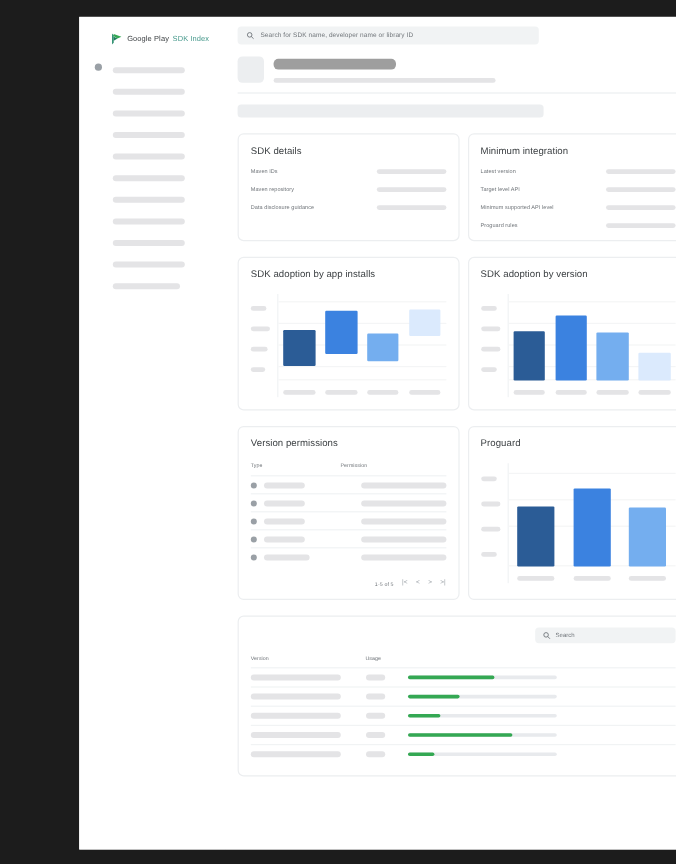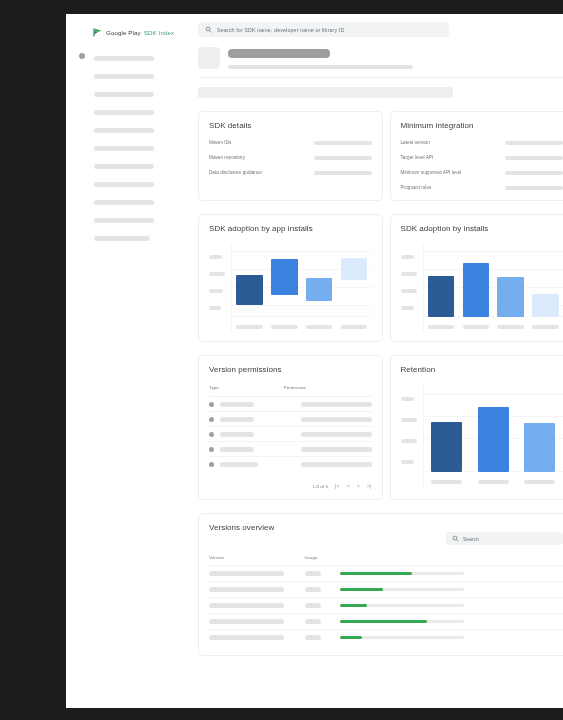--- a/index.html
+++ b/index.html
@@ -256,21 +256,21 @@
               <div class="xtick"></div>
               <div class="xtick"></div>
               <div class="xtick"></div>
               <div class="xtick"></div>
             </div>
           </div>
         </div>
       </div>
 
       <div class="card">
-        <div class="card-title">SDK adoption by installs</div>
+        <div class="card-title">SDK adoption by version</div>
         <div class="chart">
           <div class="yaxis">
             <div class="ytick" style="width:13px"></div>
             <div class="ytick" style="width:16px"></div>
             <div class="ytick" style="width:16px"></div>
             <div class="ytick" style="width:13px"></div>
           </div>
           <div class="plot">
             <div class="grid" style="top:6px"></div>
             <div class="grid" style="top:24px"></div>
@@ -340,21 +340,21 @@
             <span class="pager-txt">1-5 of 5</span>
             <span class="pg-ico">|&lt;</span>
             <span class="pg-ico">&lt;</span>
             <span class="pg-ico">&gt;</span>
             <span class="pg-ico">&gt;|</span>
           </div>
         </div>
       </div>
 
       <div class="card">
-        <div class="card-title">Retention</div>
+        <div class="card-title">Proguard</div>
         <div class="chart" style="height:100px">
           <div class="yaxis">
             <div class="ytick" style="width:13px"></div>
             <div class="ytick" style="width:16px"></div>
             <div class="ytick" style="width:16px"></div>
             <div class="ytick" style="width:13px"></div>
           </div>
           <div class="plot">
             <div class="grid" style="top:8px"></div>
             <div class="grid" style="top:30px"></div>
@@ -375,21 +375,20 @@
               <div class="xtick" style="width:22%"></div>
               <div class="xtick" style="width:22%"></div>
               <div class="xtick" style="width:22%"></div>
             </div>
           </div>
         </div>
       </div>
     </div>
 
     <div class="card voverview">
-      <div class="card-title">Versions overview</div>
       <div class="vsearch">
         <svg class="srch-ico" viewBox="0 0 24 24" fill="none" stroke="#70757a" stroke-width="2.6">
           <circle cx="10.5" cy="10.5" r="6.5"></circle>
             <path d="M15.5 15.5 L21 21" stroke-linecap="round"></path>
         </svg>
         <span>Search</span>
       </div>
       <div class="vhead">
         <span class="vc1">Version</span>
         <span class="vc2">Usage</span>

